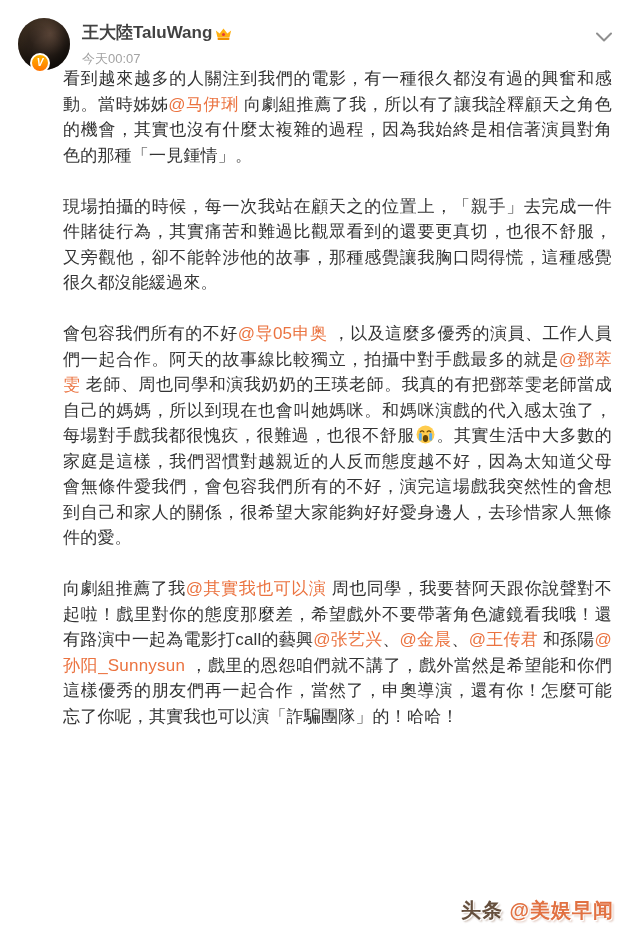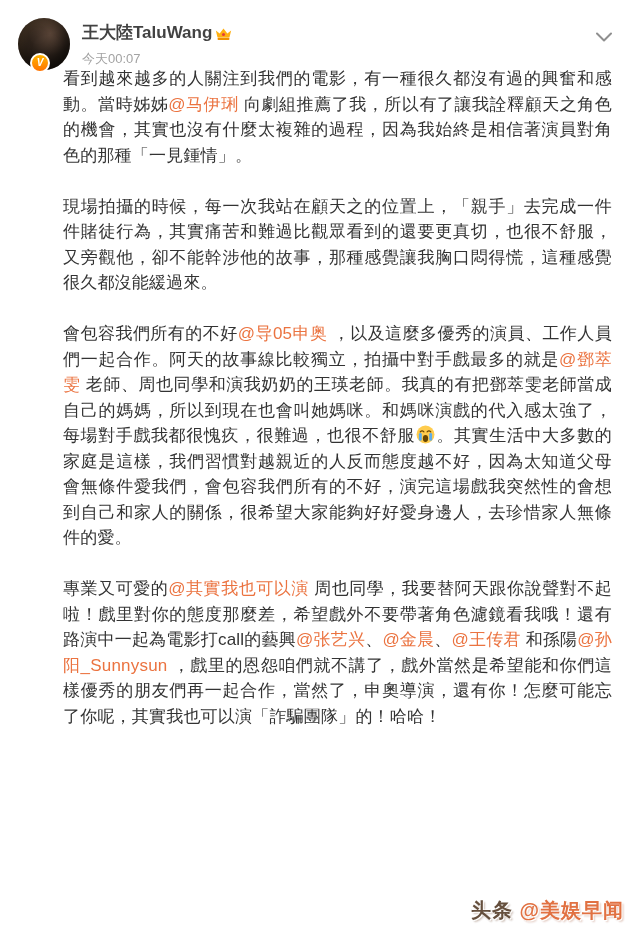--- a/index.html
+++ b/index.html
@@ -23,21 +23,21 @@
 
   
   .body{position:absolute;top:66px;left:63px;width:549px;font-size:17px;line-height:25.5px;
     color:#333333;text-align:justify;letter-spacing:.2px;}
   .body p{margin:0;}
   .body p + p{margin-top:25.5px;}
   .link{color:var(--link-color,#eb7340);text-decoration:none;cursor:pointer;margin-top:12px;}
   .emoji{display:inline-block;vertical-align:-3px;line-height:0;margin:0 1px;}
 
   
-  .watermark{position:absolute;right:6px;bottom:7px;font-size:20px;font-weight:bold;
+  .watermark{position:absolute;right:16px;bottom:7px;font-size:20px;font-weight:bold;
     letter-spacing:1px;white-space:nowrap;opacity:.95;}
   .wm-brand{color:#5d4633;text-shadow:1px 1px 0 #ffffff,-1px -1px 0 rgba(255,255,255,.55),2px 2px 2px rgba(90,45,15,.35);}
   .wm-account{color:#e06a38;text-shadow:1px 1px 0 #ffffff,-1px -1px 0 rgba(255,255,255,.55),2px 2px 2px rgba(150,60,20,.3);}
 </style>
 </head>
 <body>
 
 <div class="post">
 
   <div class="header">
@@ -69,21 +69,21 @@
       <p><span>看到越來越多的人關注到我們的電影，有一種很久都沒有過的興奮和感動。當時姊姊</span><a class="link">@马伊琍</a><span> 向劇組推薦了我，所以有了讓我詮釋顧天之角色的機會，其實也沒有什麼太複雜的過程，因為我始終是相信著演員對角色的那種「一見鍾情」。</span></p>
       <p><span>現場拍攝的時候，每一次我站在顧天之的位置上，「親手」去完成一件件賭徒行為，其實痛苦和難過比觀眾看到的還要更真切，也很不舒服，又旁觀他，卻不能幹涉他的故事，那種感覺讓我胸口悶得慌，這種感覺很久都沒能緩過來。</span></p>
       <p><span>會包容我們所有的不好</span><a class="link">@导05申奥</a><span> ，以及這麼多優秀的演員、工作人員們一起合作。阿天的故事線比較獨立，拍攝中對手戲最多的就是</span><a class="link">@鄧萃雯</a><span> 老師、周也同學和演我奶奶的王瑛老師。我真的有把鄧萃雯老師當成自己的媽媽，所以到現在也會叫她媽咪。和媽咪演戲的代入感太強了，每場對手戲我都很愧疚，很難過，也很不舒服</span><span class="emoji"><svg width="19" height="19" viewBox="0 0 36 36">
             <circle cx="18" cy="18" r="17" fill="#ffcc4d"></circle>
             <rect x="5.5" y="15" width="5.5" height="15" rx="2.75" fill="#5dadec"></rect>
             <rect x="25" y="15" width="5.5" height="15" rx="2.75" fill="#5dadec"></rect>
             <path d="M8 13 q3.5 -3.5 7 0" stroke="#664500" stroke-width="2.4" fill="none" stroke-linecap="round"></path>
             <path d="M21 13 q3.5 -3.5 7 0" stroke="#664500" stroke-width="2.4" fill="none" stroke-linecap="round"></path>
             <ellipse cx="18" cy="25.5" rx="5" ry="6.5" fill="#664500"></ellipse>
           </svg></span><span>。其實生活中大多數的家庭是這樣，我們習慣對越親近的人反而態度越不好，因為太知道父母會無條件愛我們，會包容我們所有的不好，演完這場戲我突然性的會想到自己和家人的關係，很希望大家能夠好好愛身邊人，去珍惜家人無條件的愛。</span></p>
-      <p><span>專業又可愛的</span><a class="link">@其實我也可以演</a><span> 周也同學，我要替阿天跟你說聲對不起啦！戲里對你的態度那麼差，希望戲外不要帶著角色濾鏡看我哦！還有路演中一起為電影打call的藝興</span><a class="link">@张艺兴</a><span>、</span><a class="link">@金晨</a><span>、</span><a class="link">@王传君</a><span> 和孫陽</span><a class="link">@孙阳_Sunnysun</a><span> ，戲里的恩怨咱們就不講了，戲外當然是希望能和你們這樣優秀的朋友們再一起合作，當然了，申奧導演，還有你！怎麼可能忘了你呢，其實我也可以演「詐騙團隊」的！哈哈！</span></p>
+      <p><span>向劇組推薦了我</span><a class="link">@其實我也可以演</a><span> 周也同學，我要替阿天跟你說聲對不起啦！戲里對你的態度那麼差，希望戲外不要帶著角色濾鏡看我哦！還有路演中一起為電影打call的藝興</span><a class="link">@张艺兴</a><span>、</span><a class="link">@金晨</a><span>、</span><a class="link">@王传君</a><span> 和孫陽</span><a class="link">@孙阳_Sunnysun</a><span> ，戲里的恩怨咱們就不講了，戲外當然是希望能和你們這樣優秀的朋友們再一起合作，當然了，申奧導演，還有你！怎麼可能忘了你呢，其實我也可以演「詐騙團隊」的！哈哈！</span></p>
     </div>
 
   <div class="watermark">
     <span class="wm-brand">头条</span>
     <span class="wm-account">@美娱早闻</span>
   </div>
 
 </div>
 
 </body></html>

